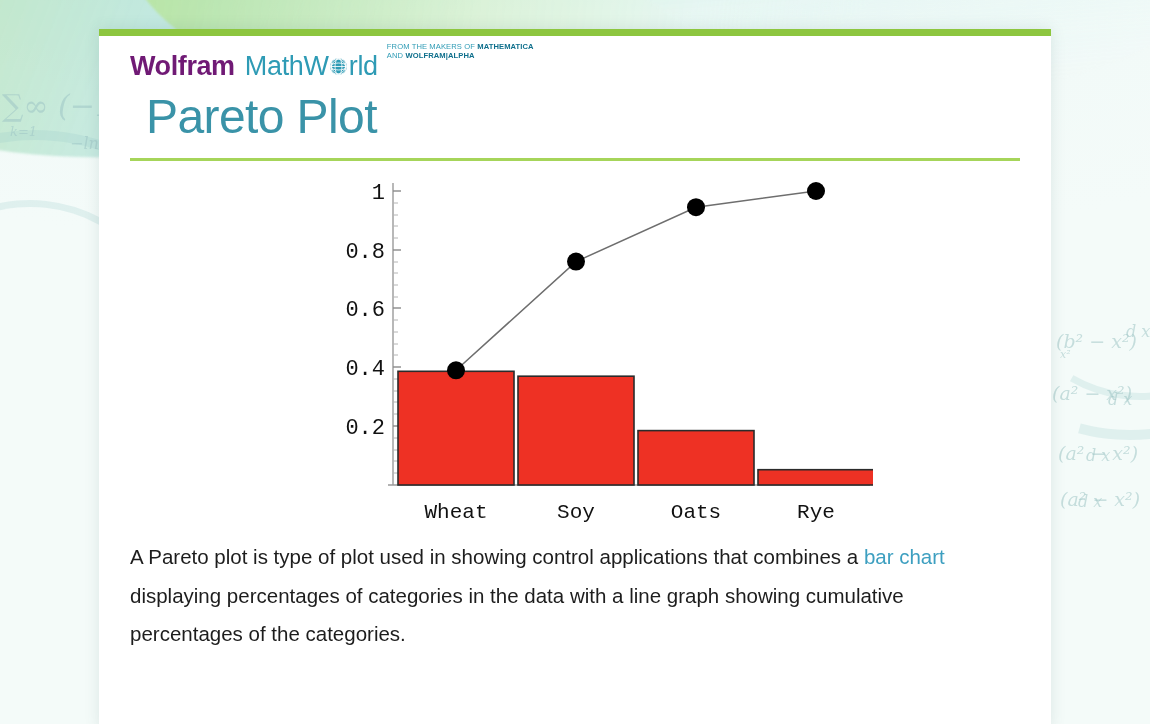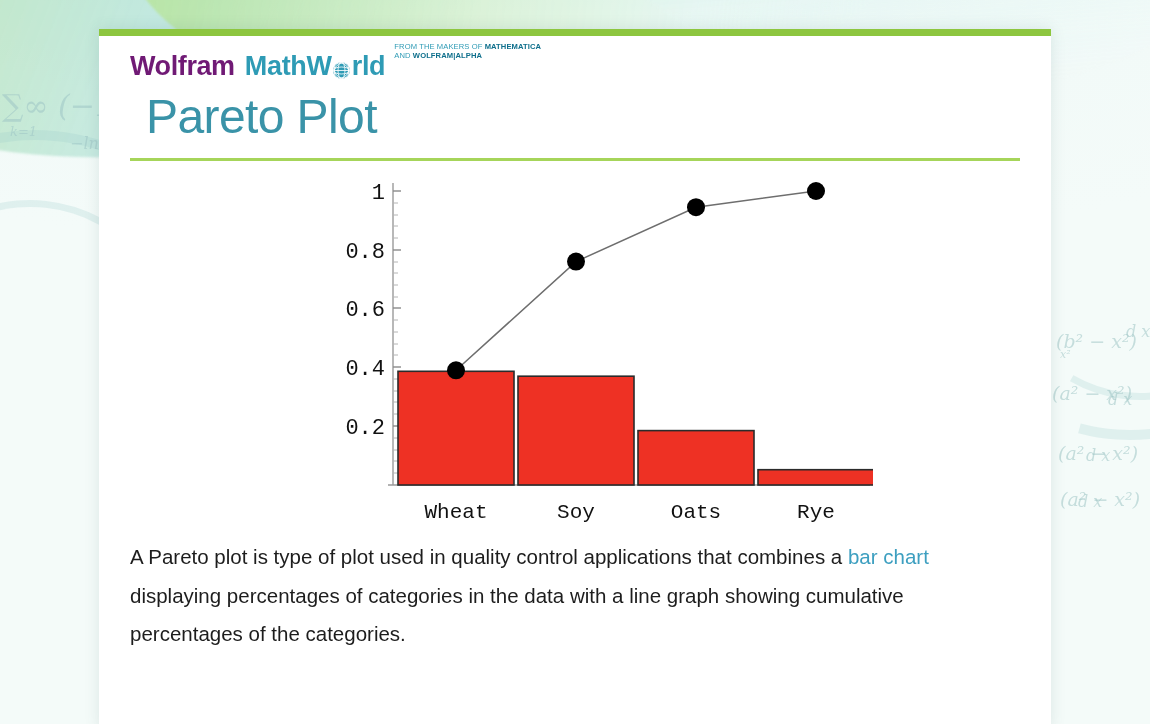--- a/index.html
+++ b/index.html
@@ -61,23 +61,23 @@
   #card .topbar { height:7px; background:#8dc63f; }
   #card .inner { padding:0 31px; }
 
   
   .logo-row { display:flex; align-items:flex-end; padding-top:25px; height:44px; }
   .logo-wolfram {
     font-family:"Liberation Sans", sans-serif; font-weight:bold;
     font-size:27px; color:#701a75; letter-spacing:-.4px; line-height:1;
   }
   .logo-mathworld {
-    font-family:"Liberation Sans", sans-serif; font-weight:bold;
+    font-family:"Liberation Sans", sans-serif; font-weight:normal;
     font-size:27px; color:#2e9bb5; letter-spacing:-.3px; line-height:1;
-    margin-left:10px; display:flex; align-items:center;
+    margin-left:10px; display:flex; align-items:flex-start;
   }
   .globe { display:inline-block; width:19px; height:19px; position:relative; margin:0 .5px; transform:translateY(1px); }
   .tagline {
     margin-left:9px; margin-bottom:19px; line-height:1.18;
     font-family:"Liberation Sans", sans-serif; font-size:7.6px;
     color:#2e9bb5; letter-spacing:.1px;
   }
   .tagline b { color:#0e6f8c; font-weight:bold; }
 
   
@@ -228,18 +228,18 @@
         </g>
 
         <text class="cat-lbl" x="326" y="345" text-anchor="middle">Wheat</text>
         <text class="cat-lbl" x="446" y="345" text-anchor="middle">Soy</text>
         <text class="cat-lbl" x="566" y="345" text-anchor="middle">Oats</text>
         <text class="cat-lbl" x="686" y="345" text-anchor="middle">Rye</text>
       </svg>
     </div>
 
     <div class="body-text">
-      <p><span>A Pareto plot is type of plot used in quality control applications that combines a </span><a class="ml" href="#">bar chart</a><span> displaying percentages of categories in the data with a line graph showing cumulative percentages of the categories.</span></p>
+      <p><span>A Pareto plot is type of plot used in showing control applications that combines a </span><a class="ml" href="#">bar chart</a><span> displaying percentages of categories in the data with a line graph showing cumulative percentages of the categories.</span></p>
 
     </div>
 
   </div>
 </div>
 
 </body></html>

